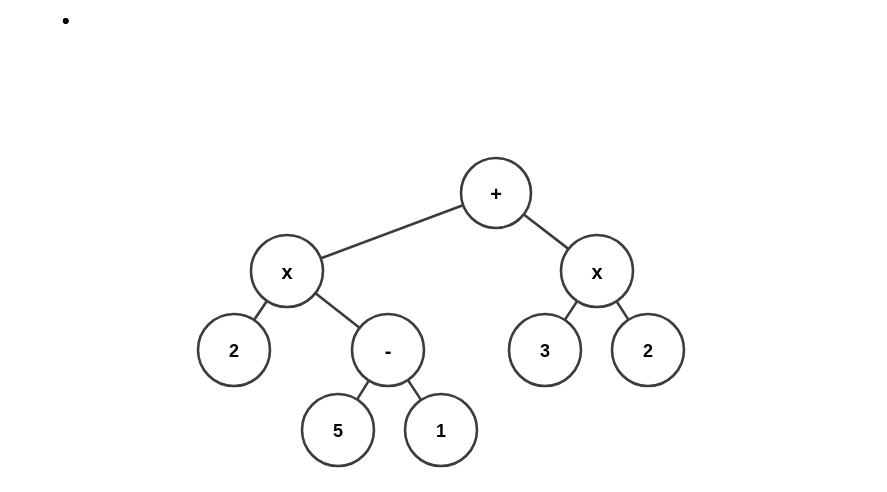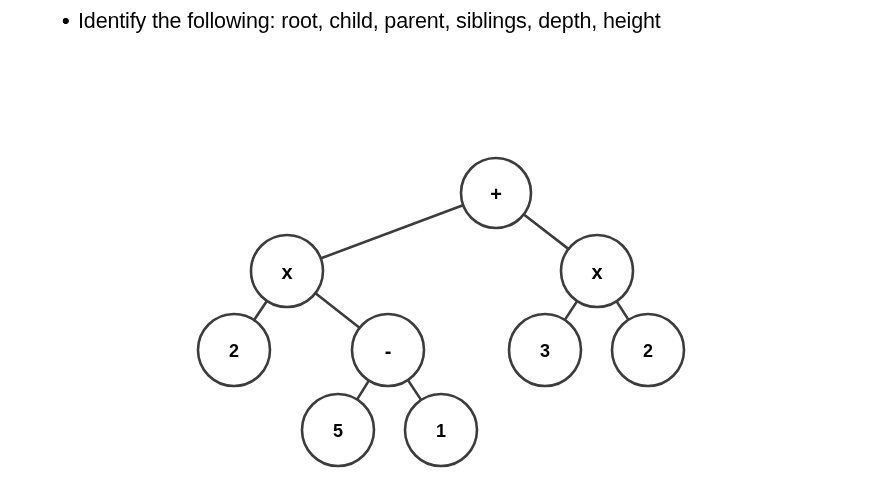--- a/index.html
+++ b/index.html
@@ -81,21 +81,20 @@
 <body>
 
 <div id="slide">
 
   <ul class="bullet-list">
     <li class="bullet-item">
       <span class="dot">•</span>
     </li>
     <li class="bullet-item">
       <span class="dot">•</span>
-      <span>Identify the following: root, child, parent, siblings, depth, height</span>
     </li>
   </ul>
 
   <svg id="tree-svg" viewBox="0 0 887 492">
     <g id="edges-group">
         <line x1="462.2722956191625" y1="205.58737292681974" x2="321.664585058083" y2="258.06297782521307" class="edge" stroke="#3c3c3c"></line>
         <line x1="524.4924630080532" y1="215.0040803428529" x2="567.7160796861676" y2="248.38469520317898" class="edge" stroke="#3c3c3c"></line>
         <line x1="266.3864256492521" y1="301.72589384356763" x2="254.6135743507479" y2="319.27410615643237" class="edge" stroke="#3c3c3c"></line>
         <line x1="316.14377302517306" y1="293.7956244454324" x2="358.85622697482694" y2="327.2043755545676" class="edge" stroke="#3c3c3c"></line>
         <line x1="576.6570048643275" y1="301.9057041484255" x2="565.3429951356725" y2="319.0942958515745" class="edge" stroke="#3c3c3c"></line>

